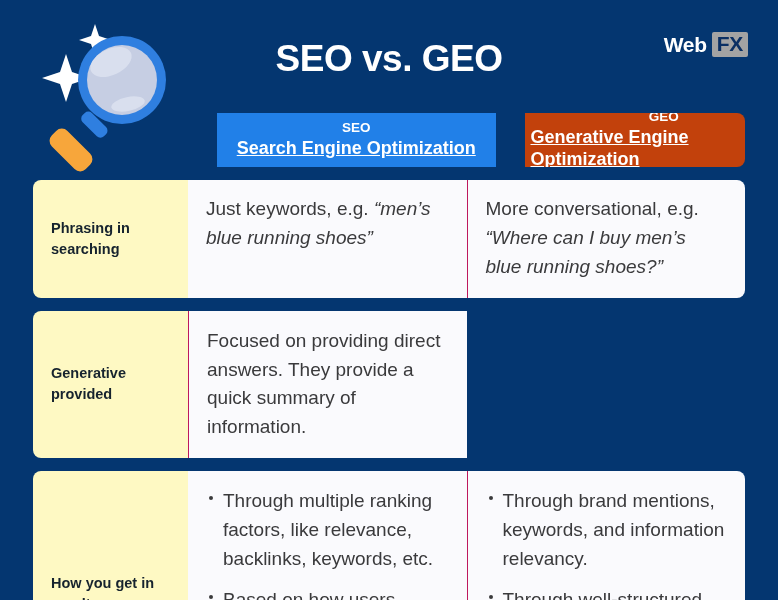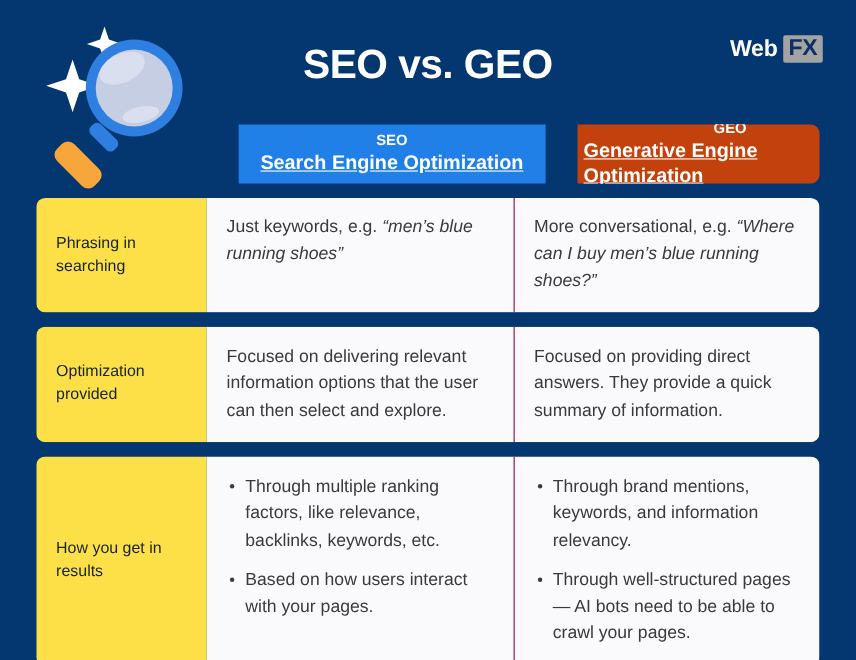--- a/index.html
+++ b/index.html
@@ -97,35 +97,35 @@
     display: flex;
     margin-top: 13px;
     border-radius: 8px;
     overflow: hidden;
     min-height: 95px;
   }
   .row:first-of-type { margin-top: 13px; }
 
   .cell-label {
     flex: 0 0 155px;
-    background: #fde047;
+    background: #fef9c3;
     display: flex;
     align-items: center;
     padding: 10px 14px 10px 18px;
     color: #16232e;
     font-size: 14.5px;
-    font-weight: normal;
+    font-weight: bold;
     line-height: 1.45;
   }
   .cell-body {
     flex: 0 0 278.5px;
     background: #FAFAFD;
     padding: 16px 20px 16px 18px;
     color: #3A3A3C;
-    font-size: 16px;
+    font-size: 19px;
     line-height: 1.52;
   }
   .cell-body.right {
     border-left: 1px solid #be185d;
   }
   .cell-body em { font-style: italic; }
 
   ul.bullets {
     list-style: none;
     padding: 0;
@@ -201,22 +201,21 @@
     <div class="cell-label">Phrasing in searching</div>
     <div class="cell-body">
       <span>Just keywords, e.g. </span><em>“men’s blue running shoes”</em>
     </div>
     <div class="cell-body right">
       <span>More conversational, e.g. </span><em>“Where can I buy men’s blue running shoes?”</em>
     </div>
   </div>
 
   <div class="row row-2">
-    <div class="cell-label">Optimization provided</div>
-    <div class="cell-body">Focused on delivering relevant information options that the user can then select and explore.</div>
+    <div class="cell-label">Generative provided</div>
     <div class="cell-body right">Focused on providing direct answers. They provide a quick summary of information.</div>
   </div>
 
   <div class="row row-3">
     <div class="cell-label">How you get in results</div>
     <div class="cell-body">
       <ul class="bullets">
         <li>Through multiple ranking factors, like relevance, backlinks, keywords, etc.</li>
         <li>Based on how users interact with your pages.</li>
       </ul>

